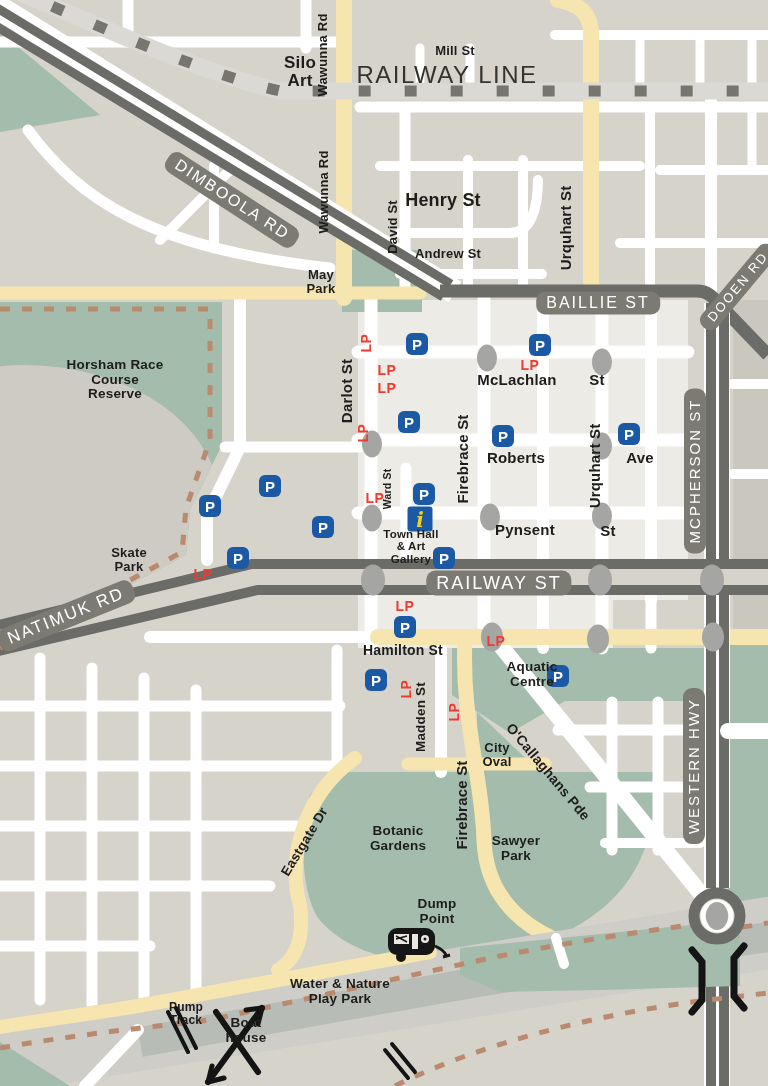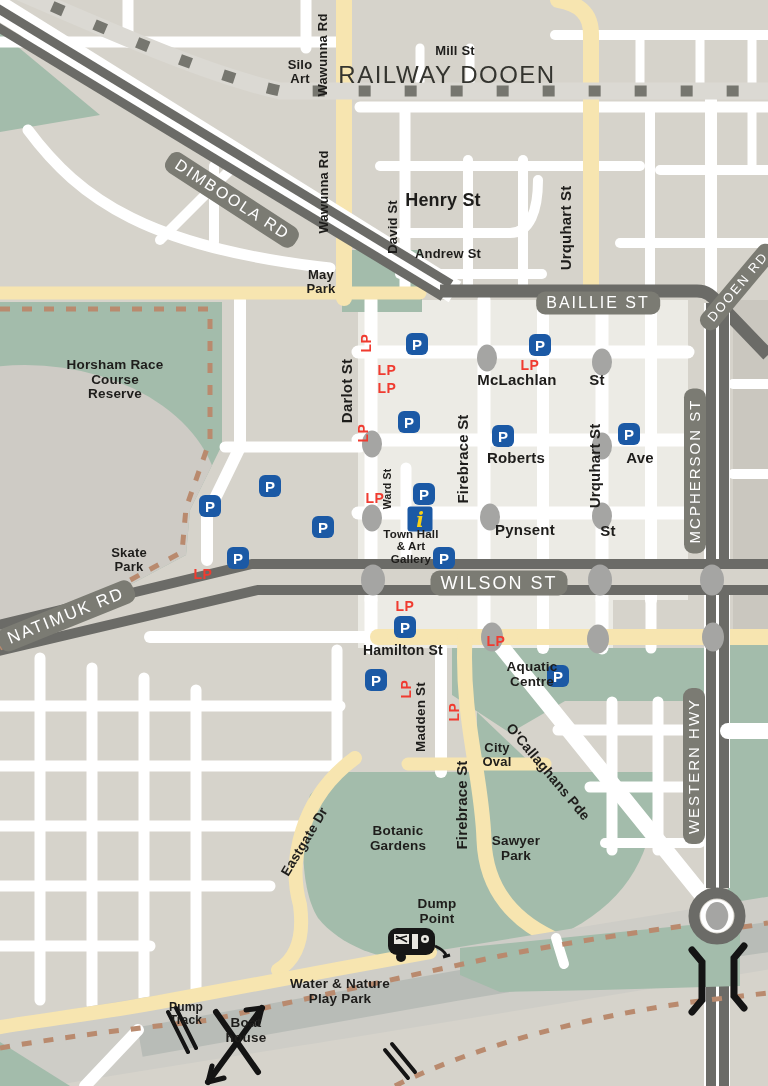--- a/index.html
+++ b/index.html
@@ -244,29 +244,29 @@
       <div class="lp" style="color: rgb(240, 59, 48); left: 387px; top: 388px; position: absolute; transform: translate(-50%, -50%);">LP</div>
       <div class="lp" style="color: rgb(240, 59, 48); left: 363px; top: 433px; position: absolute; transform: translate(-50%, -50%) rotate(-90deg);">LP</div>
       <div class="lp" style="color: rgb(240, 59, 48); left: 530px; top: 365px; position: absolute; transform: translate(-50%, -50%);">LP</div>
       <div class="lp" style="color: rgb(240, 59, 48); left: 375px; top: 498px; position: absolute; transform: translate(-50%, -50%);">LP</div>
       <div class="lp" style="color: rgb(240, 59, 48); left: 203px; top: 574px; position: absolute; transform: translate(-50%, -50%);">LP</div>
       <div class="lp" style="color: rgb(240, 59, 48); left: 405px; top: 606px; position: absolute; transform: translate(-50%, -50%);">LP</div>
       <div class="lp" style="color: rgb(240, 59, 48); left: 496px; top: 641px; position: absolute; transform: translate(-50%, -50%);">LP</div>
       <div class="lp" style="color: rgb(240, 59, 48); left: 406px; top: 689px; position: absolute; transform: translate(-50%, -50%) rotate(-90deg);">LP</div>
       <div class="lp" style="color: rgb(240, 59, 48); left: 454px; top: 712px; position: absolute; transform: translate(-50%, -50%) rotate(-90deg);">LP</div>
       <div class="info" style="left: 420px; top: 519px; position: absolute; transform: translate(-50%, -50%);">i</div>
-      <div class="lbl rail" style="font-size: 24px; left: 447px; top: 75px; position: absolute; transform: translate(-50%, -50%);">RAILWAY DOOEN</div>
+      <div class="lbl rail" style="font-size: 24px; left: 447px; top: 75px; position: absolute; transform: translate(-50%, -50%);">RAILWAY LINE</div>
       <div class="lbl pill" style="font-size: 16px; left: 232px; top: 200px; position: absolute; transform: translate(-50%, -50%) rotate(33deg);">DIMBOOLA RD</div>
       <div class="lbl pill" style="font-size: 16px; left: 598px; top: 303px; position: absolute; transform: translate(-50%, -50%);">BAILLIE ST</div>
       <div class="lbl pill" style="font-size: 13px; left: 738px; top: 287px; position: absolute; transform: translate(-50%, -50%) rotate(-50deg);">DOOEN RD</div>
-      <div class="lbl pill" style="font-size: 18px; left: 499px; top: 583px; position: absolute; transform: translate(-50%, -50%);">WILSON ST</div>
+      <div class="lbl pill" style="font-size: 18px; left: 499px; top: 583px; position: absolute; transform: translate(-50%, -50%);">RAILWAY ST</div>
       <div class="lbl pill" style="font-size: 17px; left: 66px; top: 616px; position: absolute; transform: translate(-50%, -50%) rotate(-22deg);">NATIMUK RD</div>
       <div class="lbl pill" style="font-size: 15px; left: 695px; top: 471px; position: absolute; transform: translate(-50%, -50%) rotate(-90deg);">MCPHERSON ST</div>
       <div class="lbl pill" style="font-size: 15px; left: 694px; top: 766px; position: absolute; transform: translate(-50%, -50%) rotate(-90deg);">WESTERN HWY</div>
-      <div class="lbl" style="font-size: 13px; left: 300px; top: 72px; position: absolute; transform: translate(-50%, -50%);">Silo
+      <div class="lbl" style="font-size: 17px; left: 300px; top: 72px; position: absolute; transform: translate(-50%, -50%);">Silo
 Art</div>
       <div class="lbl" style="font-size: 13px; left: 323px; top: 55px; position: absolute; transform: translate(-50%, -50%) rotate(-90deg);">Wawunna Rd</div>
       <div class="lbl" style="font-size: 13px; left: 455px; top: 51px; position: absolute; transform: translate(-50%, -50%);">Mill St</div>
       <div class="lbl" style="font-size: 13px; left: 324px; top: 192px; position: absolute; transform: translate(-50%, -50%) rotate(-90deg);">Wawunna Rd</div>
       <div class="lbl" style="font-size: 13px; left: 393px; top: 227px; position: absolute; transform: translate(-50%, -50%) rotate(-90deg);">David St</div>
       <div class="lbl" style="font-size: 18px; left: 443px; top: 201px; position: absolute; transform: translate(-50%, -50%);">Henry St</div>
       <div class="lbl" style="font-size: 13px; left: 448px; top: 254px; position: absolute; transform: translate(-50%, -50%);">Andrew St</div>
       <div class="lbl" style="font-size: 15px; left: 566px; top: 228px; position: absolute; transform: translate(-50%, -50%) rotate(-90deg);">Urquhart St</div>
       <div class="lbl" style="font-size: 13px; left: 321px; top: 282px; position: absolute; transform: translate(-50%, -50%);">May
 Park</div>

